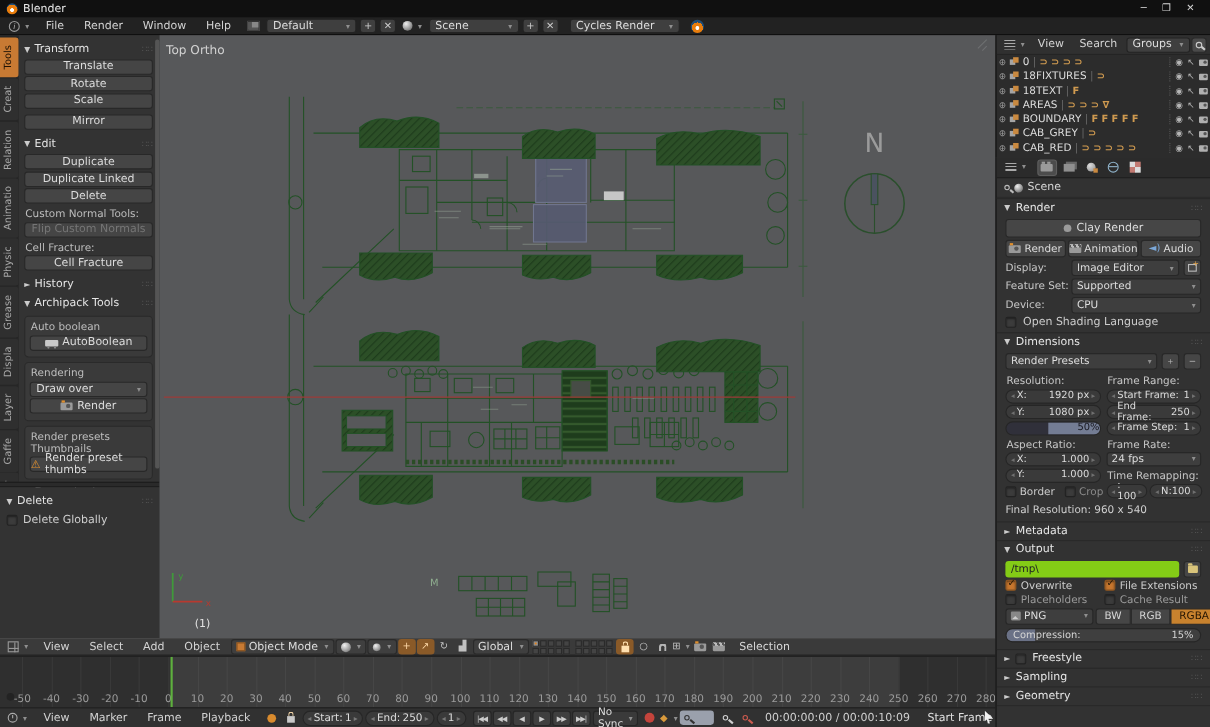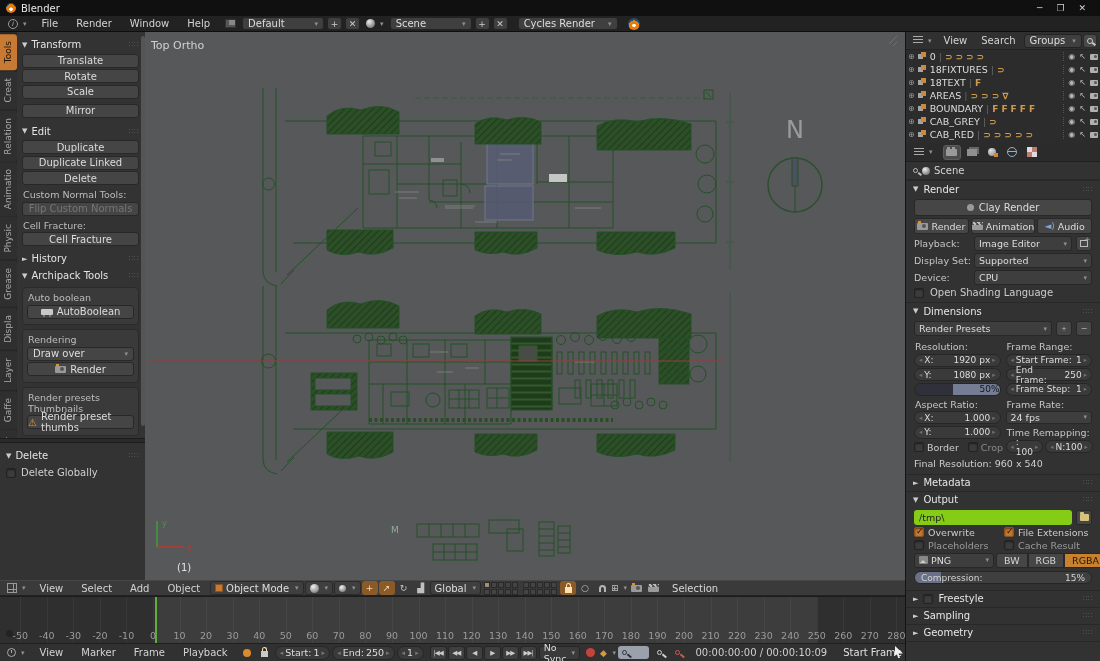--- a/index.html
+++ b/index.html
@@ -875,31 +875,31 @@
         <div class="pbtn">
             <span class="icon-clap"></span>
             <span>Animation</span>
           </div>
         <div class="pbtn">
             <span class="speaker">◄)</span>
             <span>Audio</span>
           </div>
       </div>
       <div class="prow">
-          <span class="plabel">Playback:</span>
+          <span class="plabel">Display:</span>
           <div class="pdd">
             <span>Image Editor</span>
             <span class="dd-arrow">▾</span>
           </div>
           <span class="minisq">
             <span class="icon-newimg"></span>
           </span>
         </div>
       <div class="prow">
-          <span class="plabel">Display Set:</span>
+          <span class="plabel">Feature Set:</span>
           <div class="pdd">
             <span>Supported</span>
             <span class="dd-arrow">▾</span>
           </div>
         </div>
       <div class="prow">
           <span class="plabel">Device:</span>
           <div class="pdd">
             <span>CPU</span>
             <span class="dd-arrow">▾</span>

